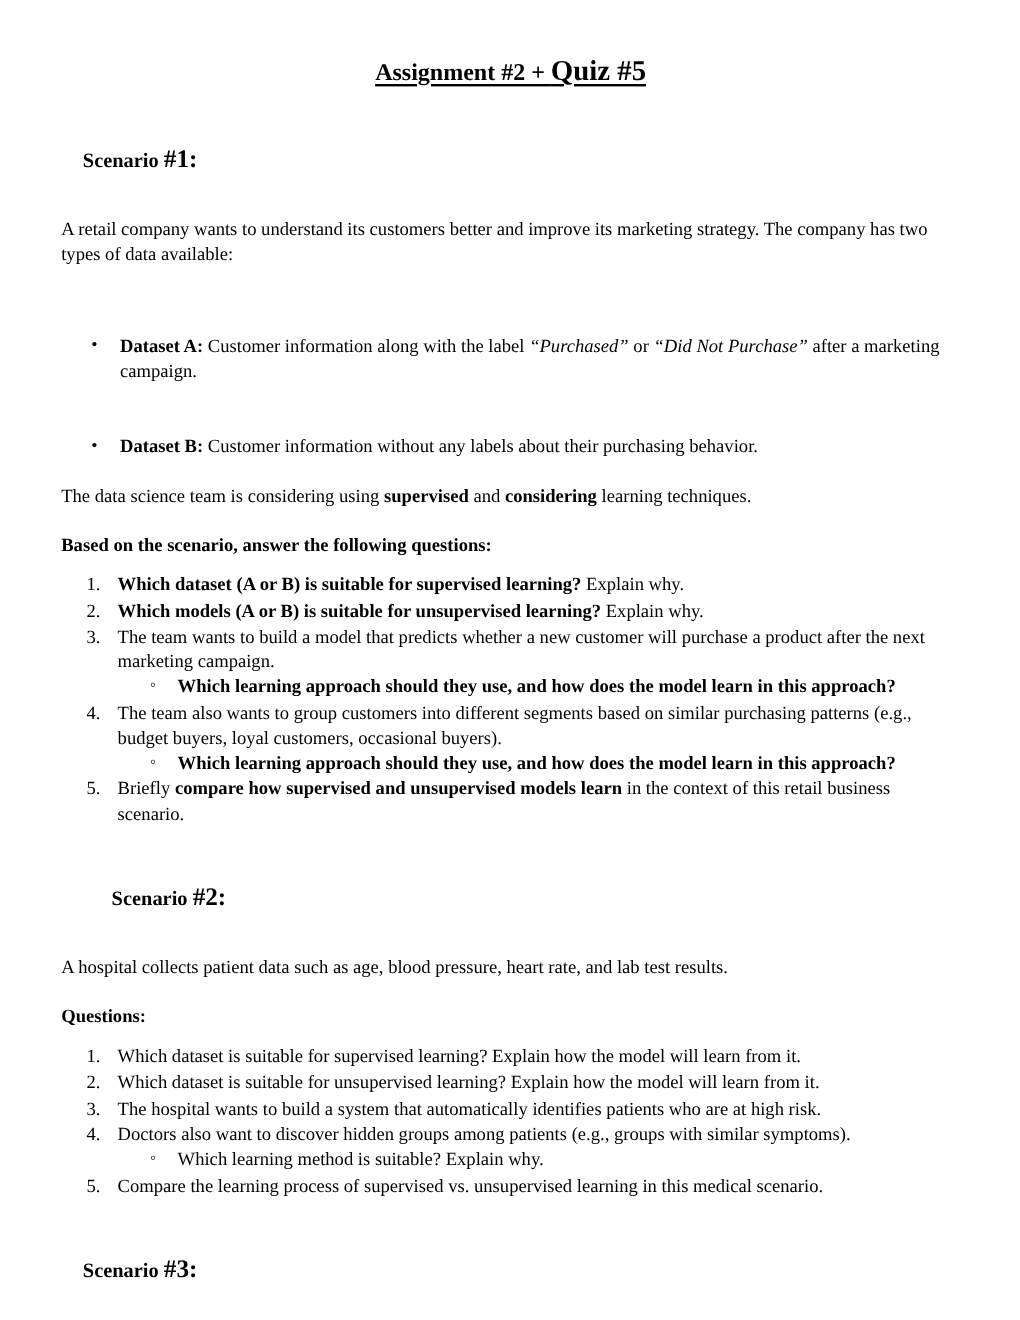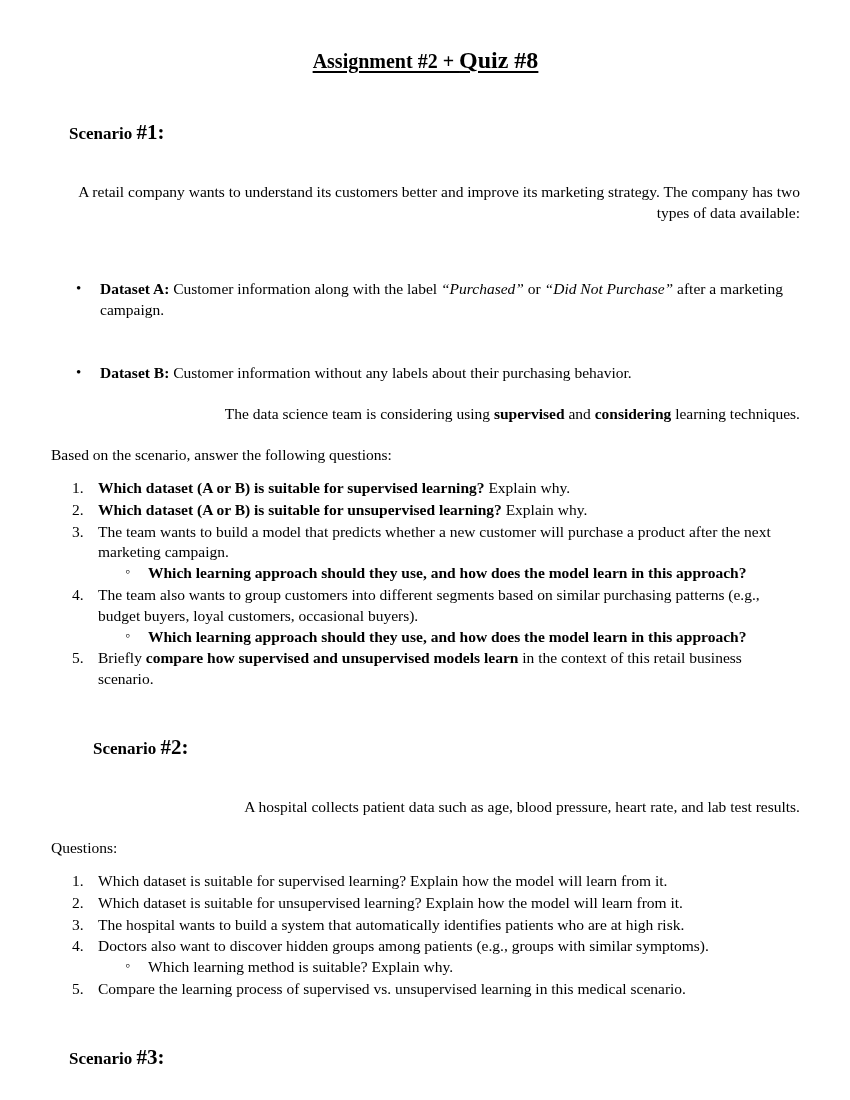--- a/index.html
+++ b/index.html
@@ -65,27 +65,27 @@
   .scenario-heading.indented {
     padding-left: 24px;
   }
 
   
   .para {
     margin: 0;
     padding-top: 19px;
     font-size: 15.5px;
     line-height: 1.32;
-    text-align: right;
+    text-align: left;
   }
   .lead-in {
     margin: 0;
     padding-top: 20px;
     font-size: 15.5px;
-    font-weight: normal;
+    font-weight: bold;
     line-height: 1.32;
   }
 
   
   ul.bullets {
     margin: 0;
     padding: 13px 0 0 0;
     list-style: none;
   }
   ul.bullets > li {
@@ -149,21 +149,21 @@
   b, .b { font-weight: bold; }
   i, .i { font-style: italic; }
 </style>
 </head>
 <body>
 
 <div class="page">
   <div class="content">
 
     <div class="doc-title">
-      <span class="u"><span>Assignment #2 + </span><span class="big">Quiz #8</span></span>
+      <span class="u"><span>Assignment #2 + </span><span class="big">Quiz #5</span></span>
     </div>
 
 
     <div class="scenario-heading"><span>Scenario </span><span class="num">#1:</span></div>
 
     <p class="para">A retail company wants to understand its customers better and improve its marketing strategy. The company has two types of data available:</p>
 
     <ul class="bullets">
       <li>
         <b>Dataset A:</b><span> Customer information along with the label </span><i>“Purchased”</i><span> or </span><i>“Did Not Purchase”</i><span> after a marketing campaign.</span>
@@ -175,21 +175,21 @@
 
     <p class="para"><span>The data science team is considering using </span><b>supervised</b><span> and </span><b>considering</b><span> learning techniques.</span></p>
 
     <p class="lead-in">Based on the scenario, answer the following questions:</p>
 
     <ol class="numbers">
       <li class="qitem">
         <b>Which dataset (A or B) is suitable for supervised learning?</b><span> Explain why.</span>
       </li>
       <li class="qitem">
-        <b>Which dataset (A or B) is suitable for unsupervised learning?</b><span> Explain why.</span>
+        <b>Which models (A or B) is suitable for unsupervised learning?</b><span> Explain why.</span>
       </li>
       <li class="qitem">
         <span>The team wants to build a model that predicts whether a new customer will purchase a product after the next marketing campaign.</span>
         <ul class="subbullets">
           <li><b>Which learning approach should they use, and how does the model learn in this approach?</b></li>
         </ul>
       </li>
       <li class="qitem">
         <span>The team also wants to group customers into different segments based on similar purchasing patterns (e.g., budget buyers, loyal customers, occasional buyers).</span>
         <ul class="subbullets">

